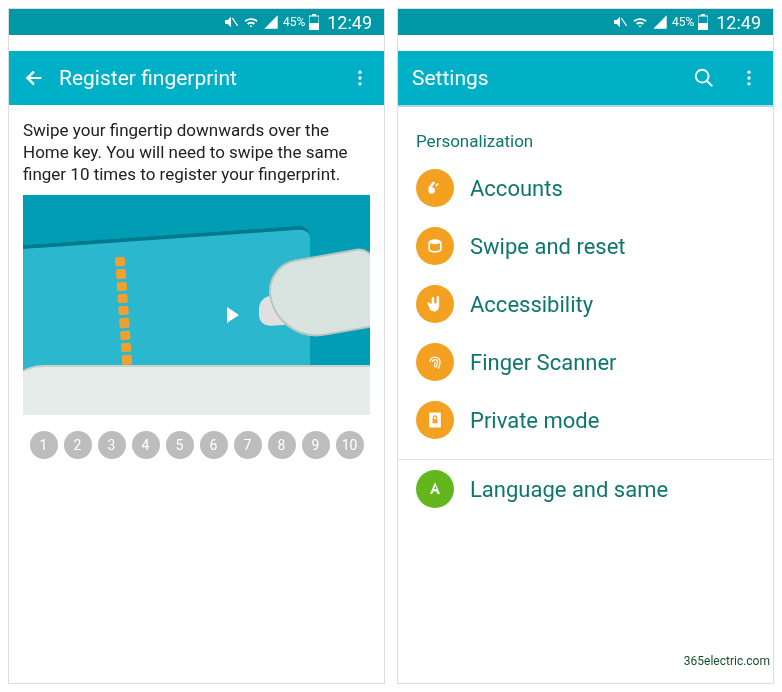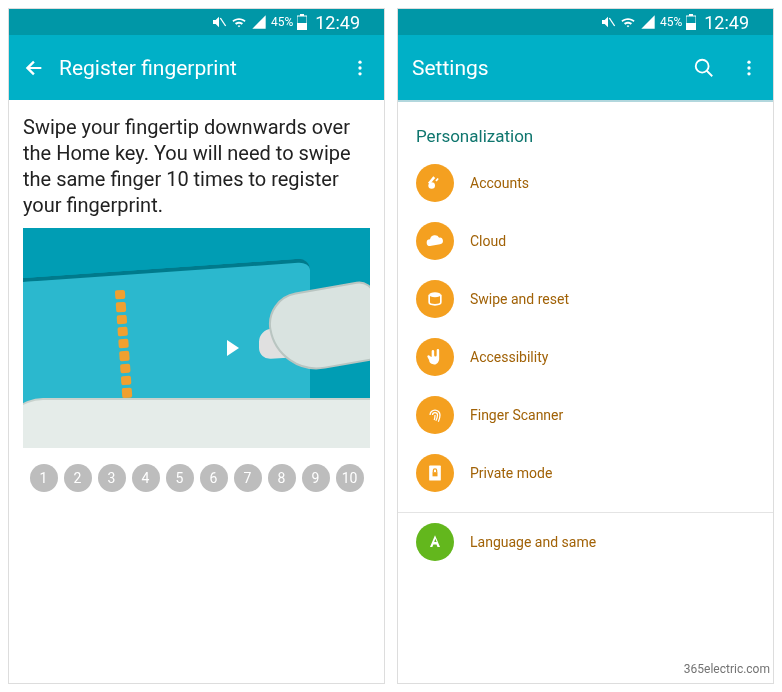--- a/index.html
+++ b/index.html
@@ -25,48 +25,49 @@
   overflow: hidden;
 }
 .statusbar {
   height: 26px;
   background: #0097a7;
   color: #ffffff;
   font-size: 14px;
   display: flex;
   align-items: center;
   justify-content: flex-end;
-  padding: 0 24px;
+  padding: 0 12px;
   gap: 4px;
 }
 .statusbar .sb-icon svg { display: block; }
 .statusbar .sb-text { font-size: 12px; }
 .statusbar .sb-time { font-size: 18px; margin-left: 4px; }
 
 .appbar {
-  height: 65px;
+  height: 54px;
   background: #00b0c7;
   color: #ffffff;
   display: flex;
   align-items: center;
   padding: 0 14px;
   gap: 14px;
+  margin-top: 16px;
 }
 .appbar .title {
   font-size: 21px;
   font-weight: 400;
   flex: 1;
 }
 .appbar .ab-icon { cursor: pointer; }
 .appbar .ab-icon svg { display: block; }
 
 
 .instruction {
   padding: 14px 14px 10px 14px;
-  font-size: 20px;
+  font-size: 17px;
   line-height: 1.3;
   color: #222;
 }
 .illustration {
   margin: 0 14px;
   height: 220px;
   position: relative;
   background: #009db4;
   border-radius: 0;
   overflow: hidden;
@@ -173,35 +174,35 @@
   border-radius: 50%;
   display: flex;
   align-items: center;
   justify-content: center;
   color: #fff;
 }
 .list-icon svg { display: block; }
 .list-icon.orange { background: #f4a020; }
 .list-icon.green { background: #63b71d; }
 .list-label {
-  font-size: 14px;
-  color: #a16207;
+  font-size: 22px;
+  color: #0f766e;
 }
 .section-rule {
   height: 1px;
   background: #e4e4e4;
   margin: 10px 0 0 0;
 }
 
 .watermark {
   position: absolute;
-  bottom: 16px;
+  bottom: 24px;
   right: 12px;
   font-size: 12px;
-  color: #737373;
+  color: #14532d;
 }
 </style>
 </head>
 <body>
 
 <div class="phones">
 
   <div class="phone">
     <div class="statusbar">
       <span class="sb-icon">
@@ -339,28 +340,20 @@
       <span class="list-icon orange">
         <svg width="20" height="20" viewBox="0 0 24 24" fill="#fff">
             <circle cx="8" cy="15" r="4"></circle>
             <rect x="10" y="4" width="3" height="10" transform="rotate(40 10 4)"></rect>
             <rect x="15" y="6" width="2" height="4" transform="rotate(40 15 6)"></rect>
           </svg>
       </span>
       <span class="list-label">Accounts</span>
     </div>
 
-    <div class="list-item">
-      <span class="list-icon orange">
-        <svg width="20" height="20" viewBox="0 0 24 24" fill="#fff">
-            <path d="M6 18a4 4 0 010-8 6 6 0 0111-2 4 4 0 011 8z"></path>
-          </svg>
-      </span>
-      <span class="list-label">Cloud</span>
-    </div>
 
     <div class="list-item">
       <span class="list-icon orange">
         <svg width="20" height="20" viewBox="0 0 24 24" fill="#fff">
             <ellipse cx="12" cy="7" rx="7" ry="3"></ellipse>
             <path d="M5 7v9c0 1.6 3 3 7 3s7-1.4 7-3V7" fill="none" stroke="#fff" stroke-width="2"></path>
           </svg>
       </span>
       <span class="list-label">Swipe and reset</span>
     </div>

